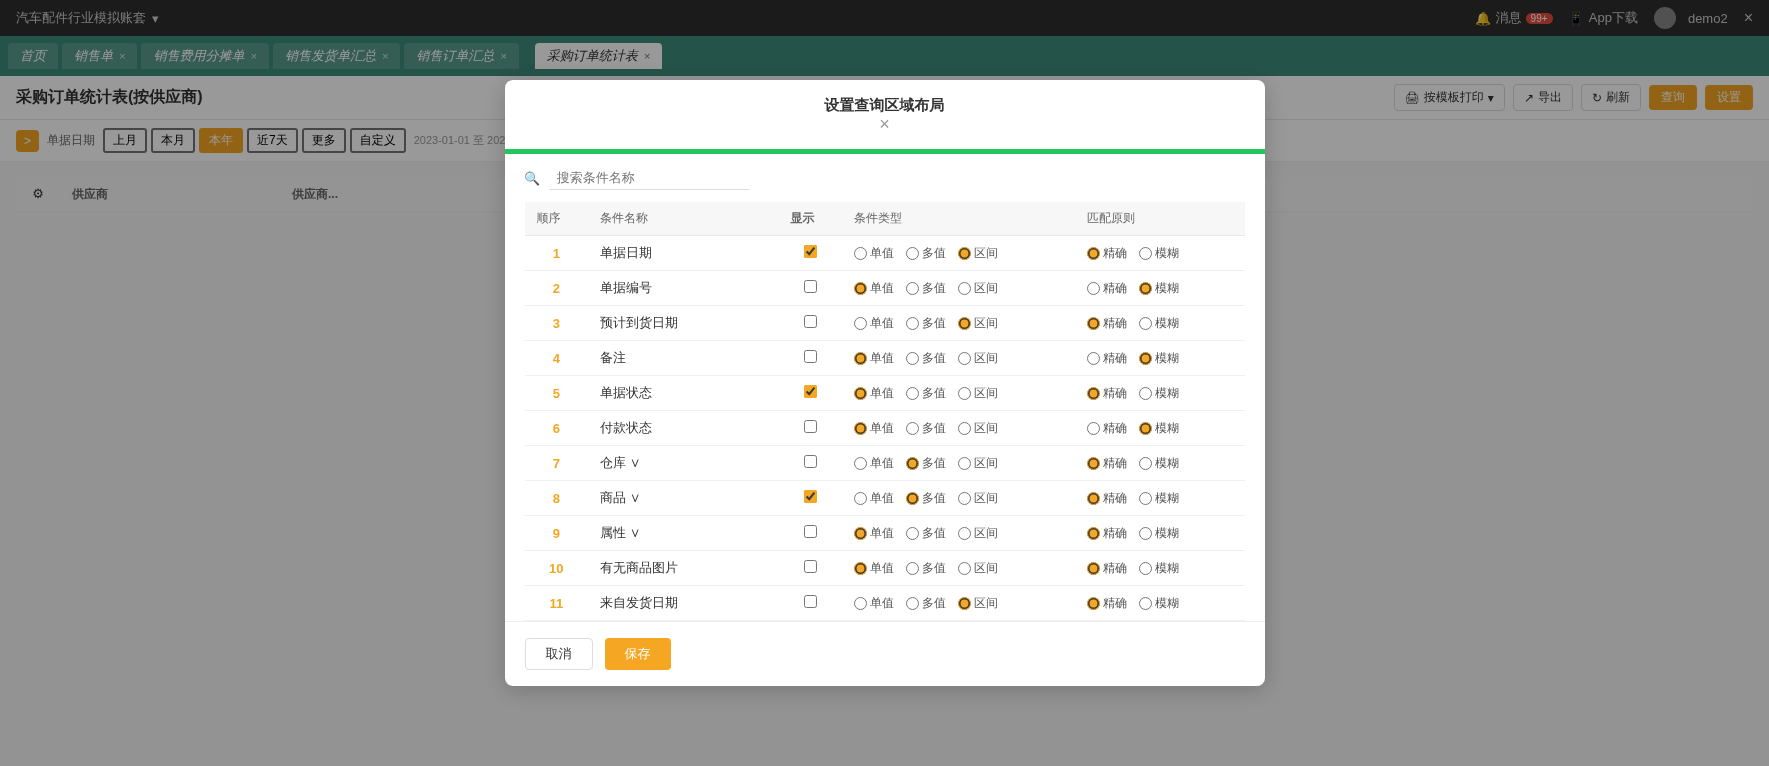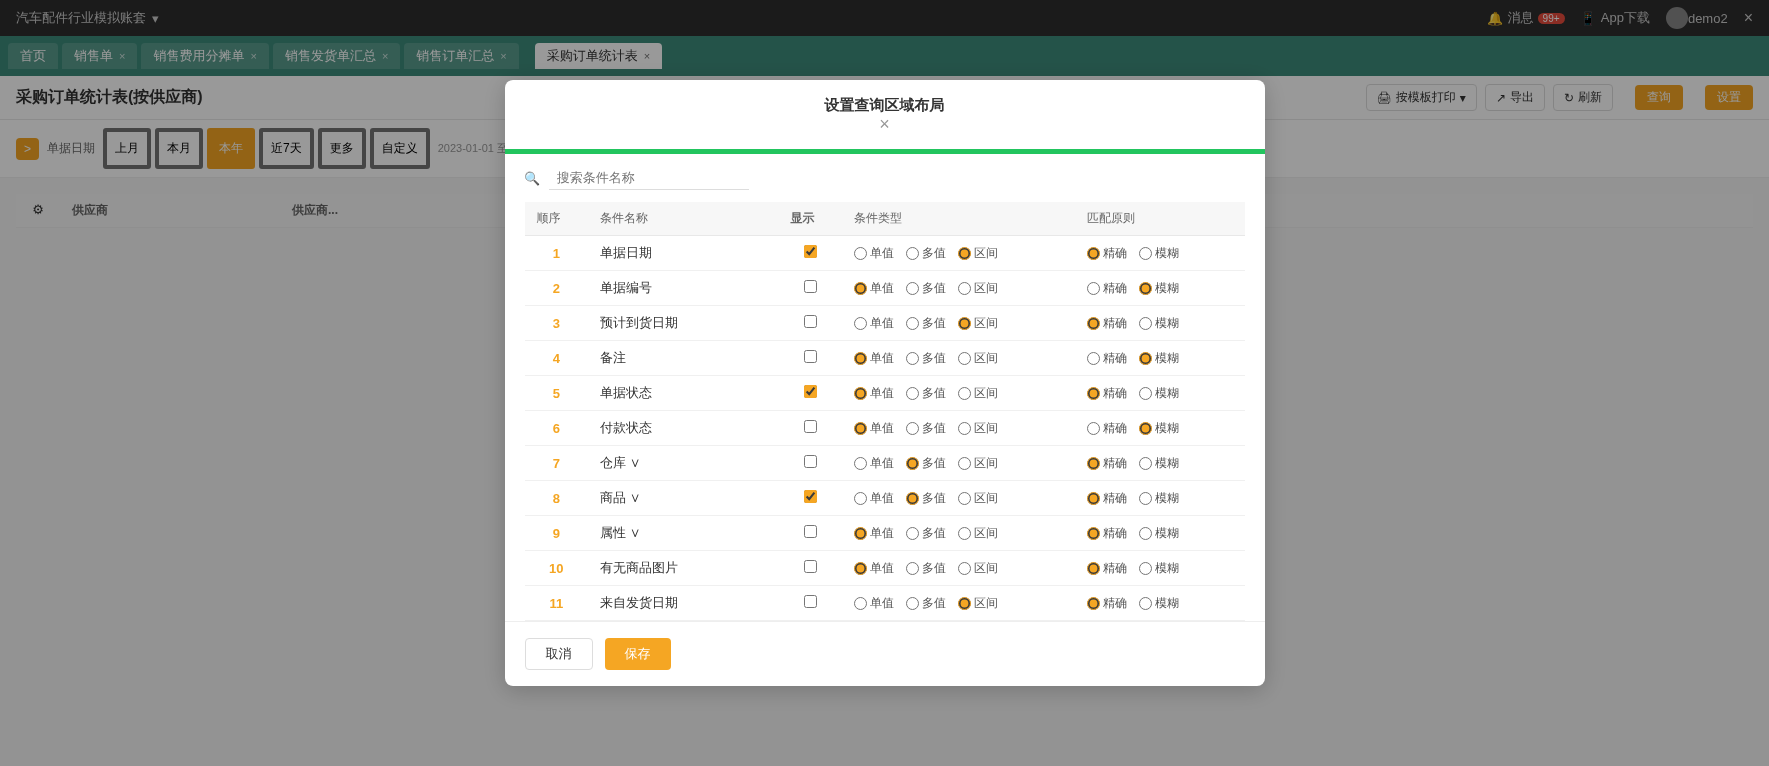--- a/index.html
+++ b/index.html
@@ -21,20 +21,21 @@
     .close-x { color: #ccc; cursor: pointer; font-size: 16px; }
 
     
     .tab-bar {
       background: #3d8a7a;
       height: 40px;
       display: flex;
       align-items: center;
       padding: 0 8px;
       gap: 4px;
+      font-style: italic;
     }
     .tab-item {
       background: rgba(255,255,255,0.15);
       color: white;
       padding: 4px 12px;
       border-radius: 4px 4px 0 0;
       font-size: 13px;
       cursor: pointer;
       display: flex;
       align-items: center;
@@ -59,34 +60,34 @@
       background: white;
       padding: 4px 10px;
       border-radius: 4px;
       cursor: pointer;
       font-size: 12px;
       color: #333;
       display: flex;
       align-items: center;
       gap: 4px;
     }
-    .btn-orange { background: #f5a623; color: white; border: none; border-radius: 4px; padding: 4px 12px; cursor: pointer; font-size: 12px; margin-left: 14px; }
+    .btn-orange { background: #f5a623; color: white; border: none; border-radius: 4px; padding: 4px 12px; cursor: pointer; font-size: 12px; }
 
     
     .filter-bar {
       background: white;
       padding: 8px 16px;
       display: flex;
       align-items: center;
       gap: 8px;
       border-bottom: 1px solid #eee;
     }
     .filter-toggle { background: #f5a623; color: white; border: none; padding: 4px 8px; border-radius: 4px; cursor: pointer; font-size: 12px; }
     .date-filter { display: flex; align-items: center; gap: 4px; font-size: 12px; color: #666; }
-    .date-btn { padding: 8px 8px; border: 4px solid #737373; border-radius: 3px; cursor: pointer; font-size: 12px; background: white; }
+    .date-btn { padding: 2px 8px; border: 2px solid #737373; border-radius: 3px; cursor: pointer; font-size: 12px; background: white; }
     .date-btn.active { background: #f5a623; color: white; border-color: #f5a623; }
     .date-range { font-size: 11px; color: #999; }
 
     
     .main-content {
       padding: 16px;
       background: #f5f5f5;
       min-height: calc(100vh - 120px);
       position: relative;
     }
@@ -248,21 +249,21 @@
   <div class="top-nav-right">
     <span style="display:flex;align-items:center;gap:4px;">
       <span>🔔</span>
       <span>消息</span>
       <span class="badge">99+</span>
     </span>
     <span style="display:flex;align-items:center;gap:4px;">
       <span>📱</span>
       <span>App下载</span>
     </span>
-    <span style="display:flex;align-items:center;gap:0;">
+    <span style="display:flex;align-items:center;gap:12px;">
       <span style="width:22px;height:22px;background:#888;border-radius:50%;display:inline-block;"></span>
       <span>demo2</span>
     </span>
     <span class="close-x">×</span>
   </div>
 </div>
 
 <div class="tab-bar">
   <div class="tab-item">
     <span>首页</span>

